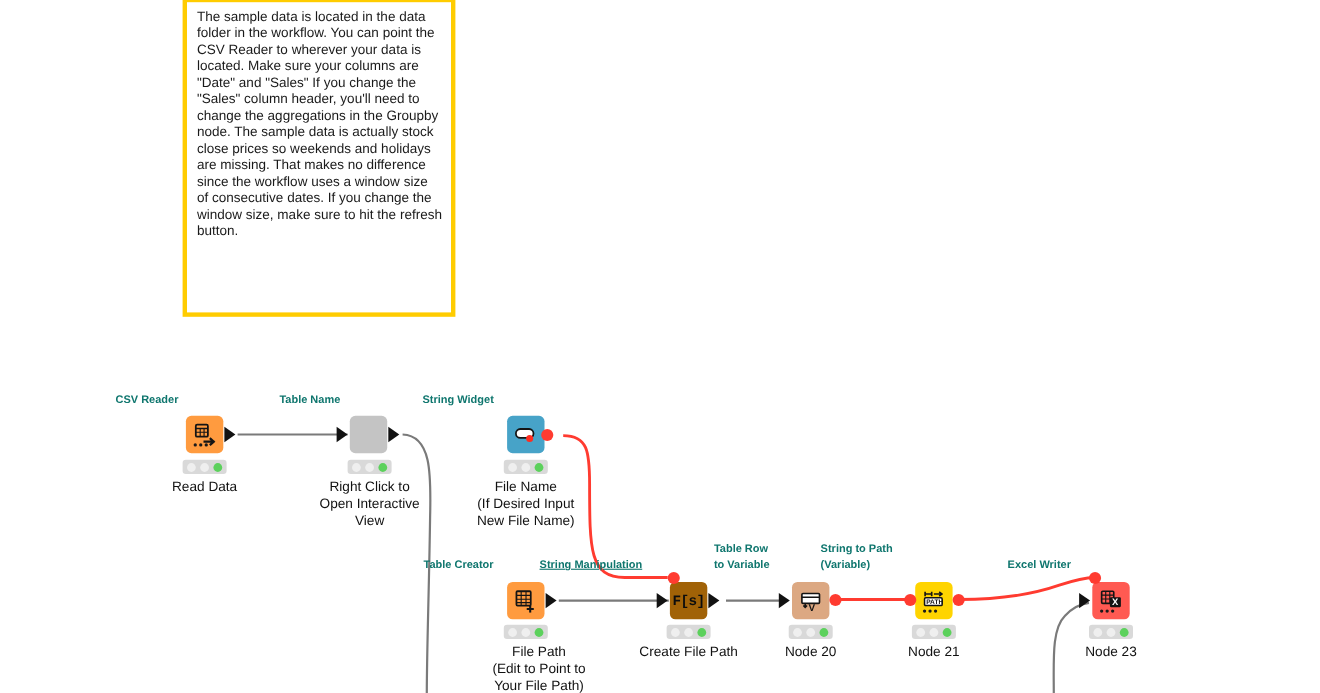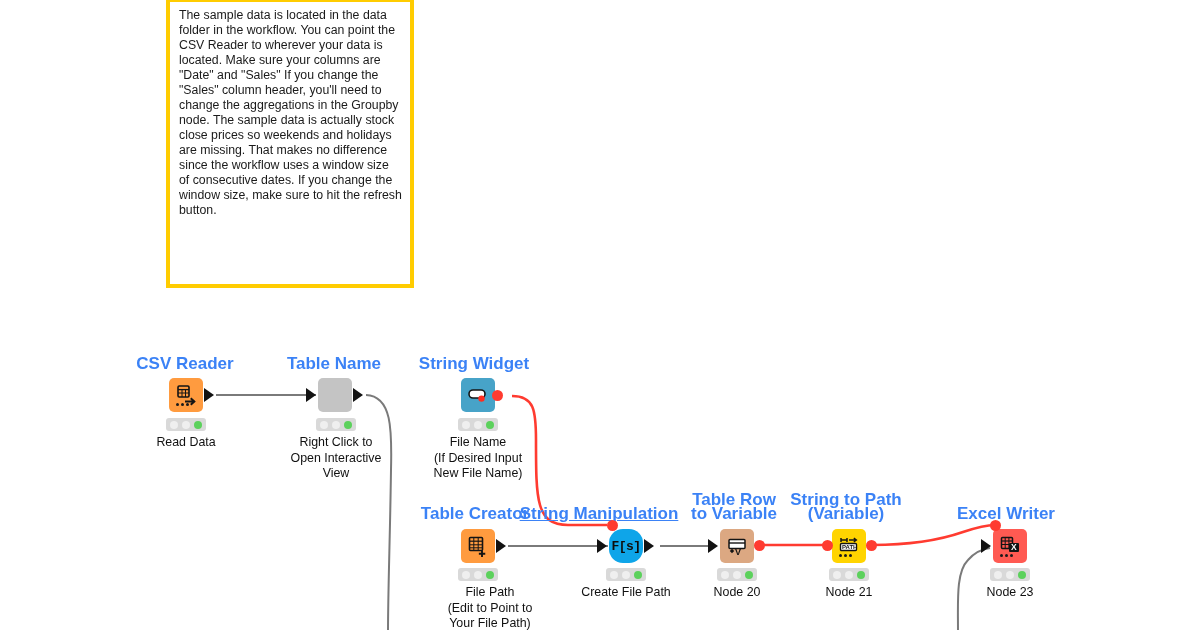--- a/index.html
+++ b/index.html
@@ -30,24 +30,23 @@
     color:#1a1a1a;
     font-family:"Liberation Sans", sans-serif;
   }
   .note p.gap{margin-top:15px;}
 
   
   .node{position:absolute;}
   .node-title{
     position:absolute;
     font-weight:bold;
-    font-size:17px;
+    font-size:10px;
     line-height:14px;
-    text-align:center;
-    color:#3b82f6;
+    color:#0f766e;
     white-space:pre-line;
     transform:translateX(-50%);
   }
   .node-sub{
     position:absolute;
     font-size:12.4px;
     line-height:15.5px;
     text-align:center;
     color:#111111;
     white-space:pre-line;
@@ -225,21 +224,21 @@
       <i></i>
       <i class="on"></i>
     </div>
     <div class="node-sub" style="left:490px;top:585px;width:200px;">File Path
 (Edit to Point to
 Your File Path)</div>
   </div>
 
   <div class="node">
     <div class="node-title" style="left:599px;top:507px;width:217px;text-decoration:underline;">String Manipulation</div>
-    <div class="node-box" style="left:609px;top:529px;background:#0ea5e9;border-radius:14px;">
+    <div class="node-box" style="left:609px;top:529px;background:#a16207;">
       <span class="mono">F[s]</span>
     </div>
     <div class="port-in" style="left:597px;top:539px;"></div>
     <div class="port-out" style="left:644px;top:539px;"></div>
     <div class="port-var" style="left:607px;top:520px;"></div>
     <div class="status" style="left:606px;top:568px;">
       <i></i>
       <i></i>
       <i class="on"></i>
     </div>

